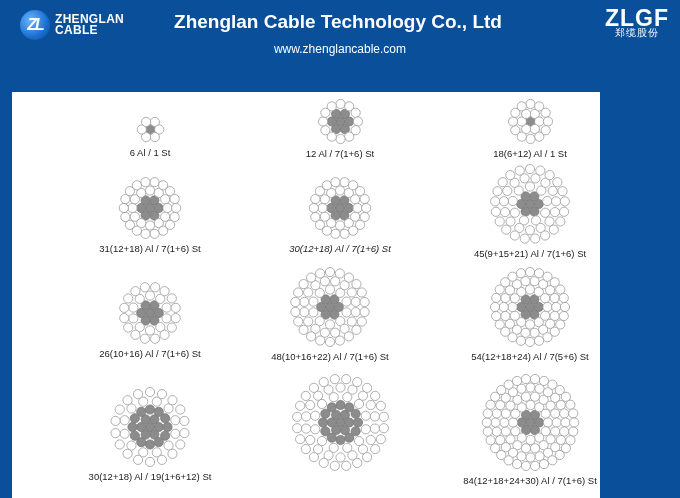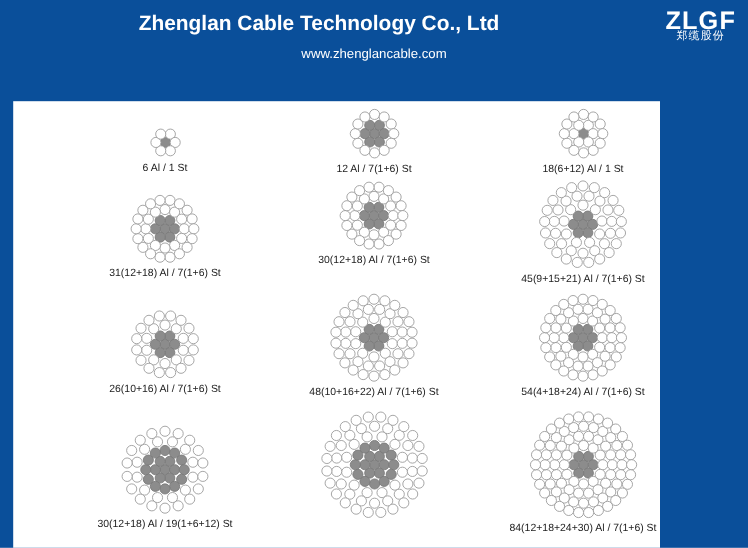--- a/index.html
+++ b/index.html
@@ -1,34 +1,41 @@
 <!DOCTYPE html>
 <html><head>
 <meta charset="utf-8">
 <style>
   html,body{margin:0;padding:0;}
   body{width:680px;height:498px;background:#0a4f9a;position:relative;overflow:hidden;font-family:"Liberation Sans",sans-serif;}
   .header{position:absolute;left:0;top:0;width:680px;height:72px;}
   .logo{position:absolute;left:20px;top:10px;display:flex;align-items:center;}
   .logo-mark{width:30px;height:30px;border-radius:50%;background:radial-gradient(circle at 35% 35%,#6cb6ff,#1a6ed0 60%,#0b4a92);display:flex;align-items:center;justify-content:center;color:#fff;font-weight:bold;font-style:italic;font-size:16px;letter-spacing:-2px;}
   .logo-text{margin-left:5px;color:#fff;font-weight:bold;font-size:12px;line-height:11px;letter-spacing:0.3px;}
-  .title{position:absolute;left:0;width:580px;top:11px;text-align:center;color:#fff;font-weight:bold;font-size:19px;}
+  .title{position:absolute;left:0;width:580px;top:11px;text-align:center;color:#fff;font-weight:bold;font-size:19px;padding-left:48px;}
   .url{position:absolute;left:0;width:680px;top:42px;text-align:center;color:#fff;font-weight:normal;font-size:12px;}
   .brand{position:absolute;left:605px;top:10px;color:#fff;text-align:center;}
   .brand-en{font-weight:bold;font-size:23px;letter-spacing:1px;line-height:17px;}
   .brand-cn{font-size:10px;line-height:11px;letter-spacing:1px;font-family:Liberation Serif, serif;}
   .panel{position:absolute;left:12px;top:73px;width:588px;height:411px;background:#ffffff;margin-top:19px;}
   .cell{position:absolute;text-align:center;}
   .cell svg{display:block;margin:0 auto;}
   .cell .lbl{font-size:9.5px;color:#222;white-space:nowrap;margin-top:2px;}
 </style>
 </head>
 <body>
 
 <div class="header">
+  <div class="logo">
+    <div class="logo-mark">ZL</div>
+    <div class="logo-text">
+      <div>ZHENGLAN</div>
+      <div>CABLE</div>
+    </div>
+  </div>
   <div class="title">Zhenglan Cable Technology Co., Ltd</div>
   <div class="url">www.zhenglancable.com</div>
   <div class="brand">
     <div class="brand-en">ZLGF</div>
     <div class="brand-cn">郑缆股份</div>
   </div>
 </div>
 
 <div class="panel" id="panel">
     <div class="cell" style="left: 48px; width: 180px; top: 21.5px;">
@@ -126,21 +133,21 @@
         <circle cx="12.91" cy="49.85" r="4.6" fill="#ffffff" stroke="#9a9a9a" stroke-width="0.8"></circle>
         <circle cx="8.36" cy="41.97" r="4.6" fill="#ffffff" stroke="#9a9a9a" stroke-width="0.8"></circle>
         <circle cx="6.78" cy="33.00" r="4.6" fill="#ffffff" stroke="#9a9a9a" stroke-width="0.8"></circle>
         <circle cx="8.36" cy="24.03" r="4.6" fill="#ffffff" stroke="#9a9a9a" stroke-width="0.8"></circle>
         <circle cx="12.91" cy="16.15" r="4.6" fill="#ffffff" stroke="#9a9a9a" stroke-width="0.8"></circle>
         <circle cx="19.89" cy="10.29" r="4.6" fill="#ffffff" stroke="#9a9a9a" stroke-width="0.8"></circle>
         <circle cx="28.45" cy="7.18" r="4.6" fill="#ffffff" stroke="#9a9a9a" stroke-width="0.8"></circle>
       </svg>
       <div class="lbl">31(12+18) Al / 7(1+6) St</div>
     </div>
-    <div class="cell" style="left: 238px; width: 180px; top: 71px;">
+    <div class="cell" style="left: 238px; width: 180px; top: 83px; font-style: italic;">
       <svg width="66" height="66">
         <circle cx="33.00" cy="33.00" r="4.6" fill="#8c8c8c" stroke="#7a7a7a" stroke-width="0.8"></circle>
         <circle cx="37.37" cy="25.43" r="4.6" fill="#8c8c8c" stroke="#7a7a7a" stroke-width="0.8"></circle>
         <circle cx="41.74" cy="33.00" r="4.6" fill="#8c8c8c" stroke="#7a7a7a" stroke-width="0.8"></circle>
         <circle cx="37.37" cy="40.57" r="4.6" fill="#8c8c8c" stroke="#7a7a7a" stroke-width="0.8"></circle>
         <circle cx="28.63" cy="40.57" r="4.6" fill="#8c8c8c" stroke="#7a7a7a" stroke-width="0.8"></circle>
         <circle cx="24.26" cy="33.00" r="4.6" fill="#8c8c8c" stroke="#7a7a7a" stroke-width="0.8"></circle>
         <circle cx="28.63" cy="25.43" r="4.6" fill="#8c8c8c" stroke="#7a7a7a" stroke-width="0.8"></circle>
         <circle cx="33.00" cy="15.52" r="4.6" fill="#ffffff" stroke="#9a9a9a" stroke-width="0.8"></circle>
         <circle cx="41.74" cy="17.86" r="4.6" fill="#ffffff" stroke="#9a9a9a" stroke-width="0.8"></circle>
@@ -263,21 +270,21 @@
         <circle cx="18.43" cy="54.80" r="4.6" fill="#ffffff" stroke="#9a9a9a" stroke-width="0.8"></circle>
         <circle cx="11.20" cy="47.57" r="4.6" fill="#ffffff" stroke="#9a9a9a" stroke-width="0.8"></circle>
         <circle cx="7.28" cy="38.12" r="4.6" fill="#ffffff" stroke="#9a9a9a" stroke-width="0.8"></circle>
         <circle cx="7.28" cy="27.88" r="4.6" fill="#ffffff" stroke="#9a9a9a" stroke-width="0.8"></circle>
         <circle cx="11.20" cy="18.43" r="4.6" fill="#ffffff" stroke="#9a9a9a" stroke-width="0.8"></circle>
         <circle cx="18.43" cy="11.20" r="4.6" fill="#ffffff" stroke="#9a9a9a" stroke-width="0.8"></circle>
         <circle cx="27.88" cy="7.28" r="4.6" fill="#ffffff" stroke="#9a9a9a" stroke-width="0.8"></circle>
       </svg>
       <div class="lbl">26(10+16) Al / 7(1+6) St</div>
     </div>
-    <div class="cell" style="left: 238px; width: 180px; top: 173px;">
+    <div class="cell" style="left: 228px; width: 180px; top: 173px;">
       <svg width="84" height="84">
         <circle cx="42.00" cy="42.00" r="4.6" fill="#8c8c8c" stroke="#7a7a7a" stroke-width="0.8"></circle>
         <circle cx="46.37" cy="34.43" r="4.6" fill="#8c8c8c" stroke="#7a7a7a" stroke-width="0.8"></circle>
         <circle cx="50.74" cy="42.00" r="4.6" fill="#8c8c8c" stroke="#7a7a7a" stroke-width="0.8"></circle>
         <circle cx="46.37" cy="49.57" r="4.6" fill="#8c8c8c" stroke="#7a7a7a" stroke-width="0.8"></circle>
         <circle cx="37.63" cy="49.57" r="4.6" fill="#8c8c8c" stroke="#7a7a7a" stroke-width="0.8"></circle>
         <circle cx="33.26" cy="42.00" r="4.6" fill="#8c8c8c" stroke="#7a7a7a" stroke-width="0.8"></circle>
         <circle cx="37.63" cy="34.43" r="4.6" fill="#8c8c8c" stroke="#7a7a7a" stroke-width="0.8"></circle>
         <circle cx="42.00" cy="24.52" r="4.6" fill="#ffffff" stroke="#9a9a9a" stroke-width="0.8"></circle>
         <circle cx="52.27" cy="27.86" r="4.6" fill="#ffffff" stroke="#9a9a9a" stroke-width="0.8"></circle>
@@ -387,21 +394,21 @@
         <circle cx="17.28" cy="66.72" r="4.6" fill="#ffffff" stroke="#9a9a9a" stroke-width="0.8"></circle>
         <circle cx="11.72" cy="59.48" r="4.6" fill="#ffffff" stroke="#9a9a9a" stroke-width="0.8"></circle>
         <circle cx="8.23" cy="51.05" r="4.6" fill="#ffffff" stroke="#9a9a9a" stroke-width="0.8"></circle>
         <circle cx="7.04" cy="42.00" r="4.6" fill="#ffffff" stroke="#9a9a9a" stroke-width="0.8"></circle>
         <circle cx="8.23" cy="32.95" r="4.6" fill="#ffffff" stroke="#9a9a9a" stroke-width="0.8"></circle>
         <circle cx="11.72" cy="24.52" r="4.6" fill="#ffffff" stroke="#9a9a9a" stroke-width="0.8"></circle>
         <circle cx="17.28" cy="17.28" r="4.6" fill="#ffffff" stroke="#9a9a9a" stroke-width="0.8"></circle>
         <circle cx="24.52" cy="11.72" r="4.6" fill="#ffffff" stroke="#9a9a9a" stroke-width="0.8"></circle>
         <circle cx="32.95" cy="8.23" r="4.6" fill="#ffffff" stroke="#9a9a9a" stroke-width="0.8"></circle>
       </svg>
-      <div class="lbl">54(4+18+24) Al / 7(1+6) St</div>
+      <div class="lbl">54(12+18+24) Al / 7(5+6) St</div>
     </div>
     <div class="cell" style="left: 48px; width: 180px; top: 293px;">
       <svg width="84" height="84">
         <circle cx="42.00" cy="42.00" r="4.6" fill="#8c8c8c" stroke="#7a7a7a" stroke-width="0.8"></circle>
         <circle cx="46.37" cy="34.43" r="4.6" fill="#8c8c8c" stroke="#7a7a7a" stroke-width="0.8"></circle>
         <circle cx="50.74" cy="42.00" r="4.6" fill="#8c8c8c" stroke="#7a7a7a" stroke-width="0.8"></circle>
         <circle cx="46.37" cy="49.57" r="4.6" fill="#8c8c8c" stroke="#7a7a7a" stroke-width="0.8"></circle>
         <circle cx="37.63" cy="49.57" r="4.6" fill="#8c8c8c" stroke="#7a7a7a" stroke-width="0.8"></circle>
         <circle cx="33.26" cy="42.00" r="4.6" fill="#8c8c8c" stroke="#7a7a7a" stroke-width="0.8"></circle>
         <circle cx="37.63" cy="34.43" r="4.6" fill="#8c8c8c" stroke="#7a7a7a" stroke-width="0.8"></circle>

